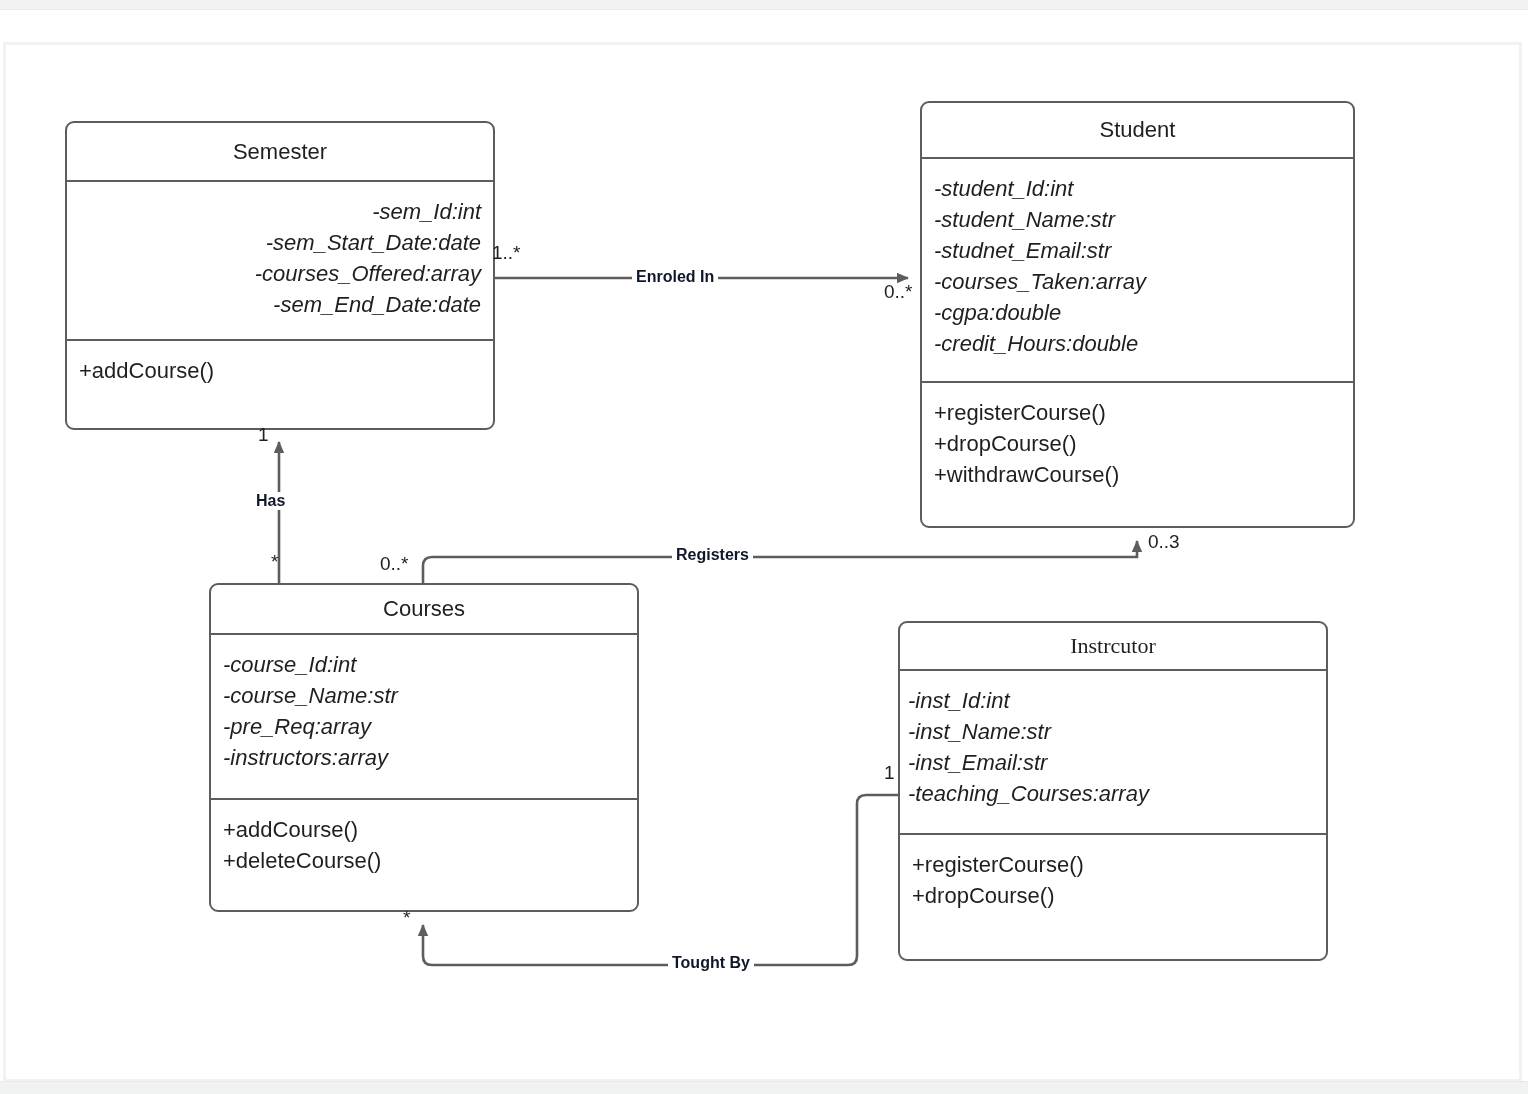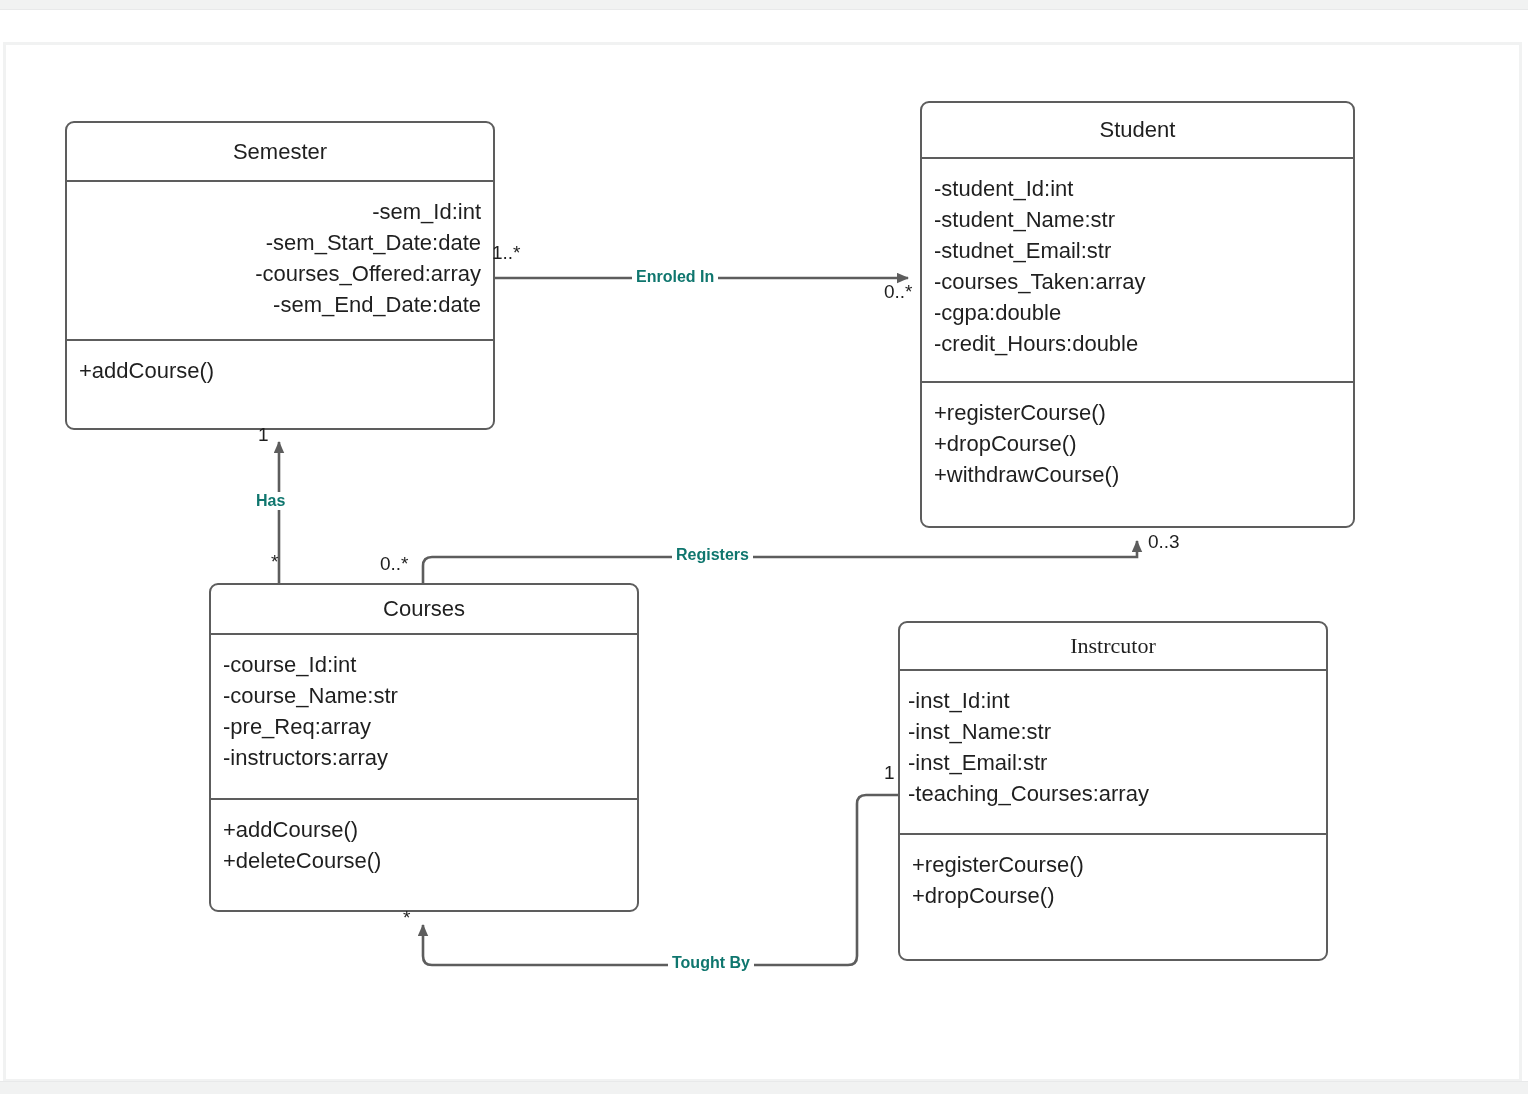--- a/index.html
+++ b/index.html
@@ -71,32 +71,33 @@
     display: flex;
     align-items: center;
     justify-content: center;
   }
   .uml-section {
     box-sizing: border-box;
     padding: 14px 12px 10px 12px;
   }
   .uml-section.attrs {
     border-bottom: 2px solid #5d5d5d;
+    font-style: italic;
   }
   .uml-line {
     font-size: 22px;
     color: #1f1f1f;
     line-height: 31px;
     white-space: nowrap;
   }
   .edge-label {
     position: absolute;
     font-size: 16px;
     font-weight: bold;
-    color: #0f766e;
+    color: #0f172a;
     background: #ffffff;
     padding: 0 4px;
     white-space: nowrap;
   }
   .mult-label {
     position: absolute;
     font-size: 19px;
     color: #1f1f1f;
     background: transparent;
     white-space: nowrap;

